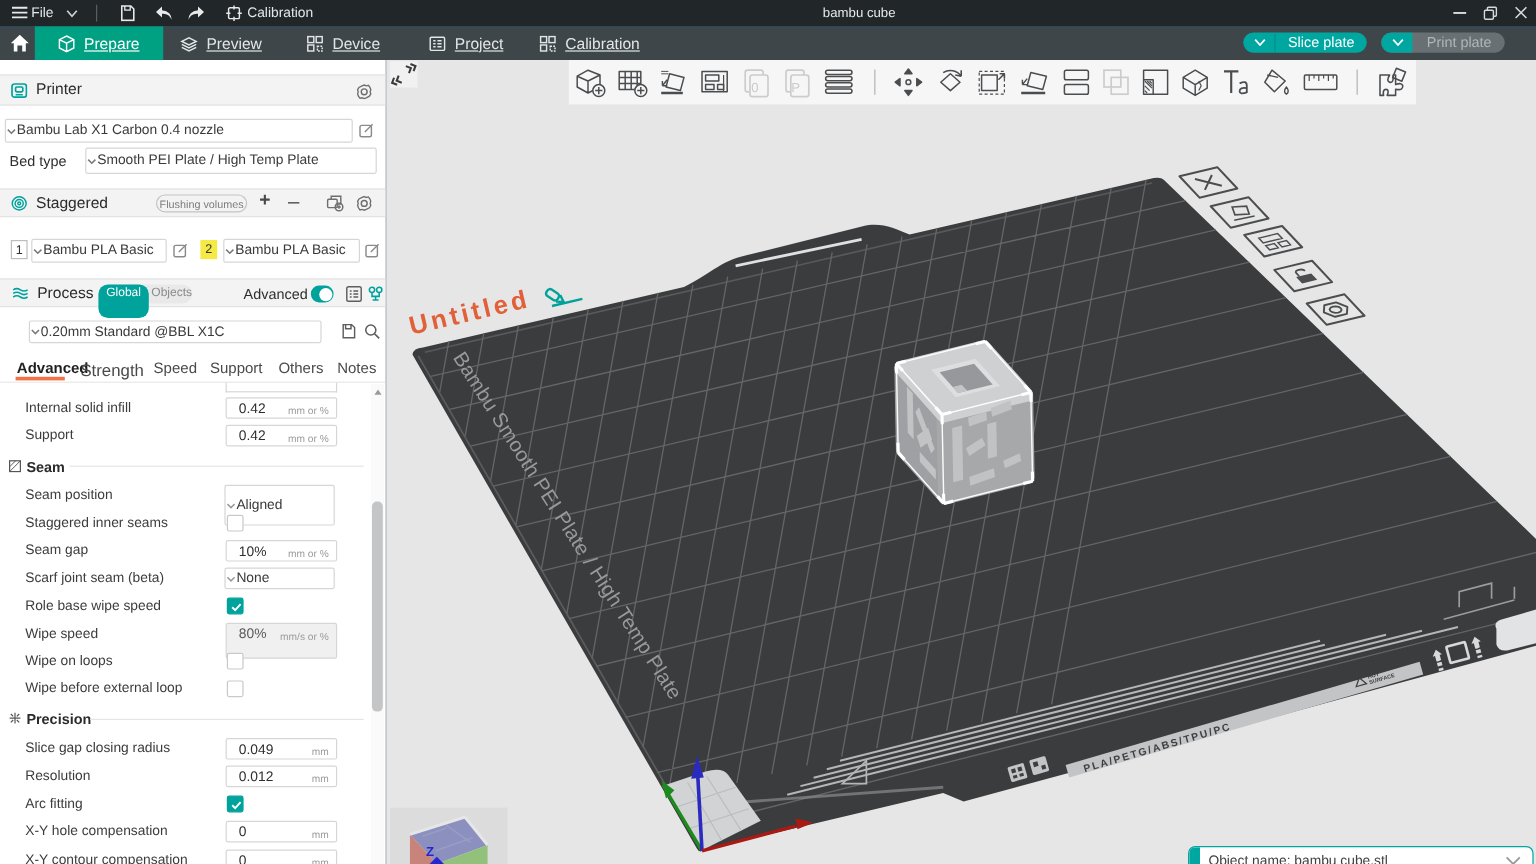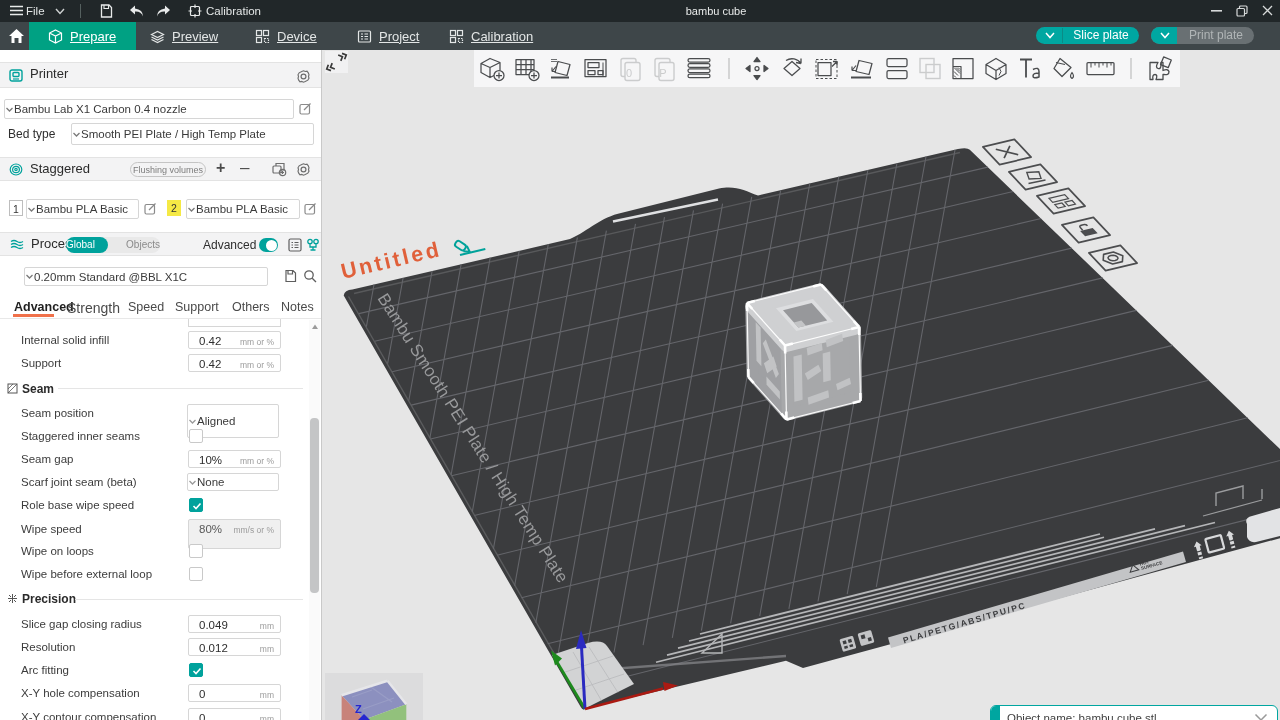--- a/index.html
+++ b/index.html
@@ -411,21 +411,21 @@
 <svg style="position:absolute;left:304px;top:152px" width="13" height="13" viewBox="0 0 13 13">
         <rect x="1" y="2.5" width="9.5" height="9.5" rx="1.5" fill="none" stroke="#8a8a8a" stroke-width="1.2"></rect>
         <path d="M5,8 L11.5,1.5" stroke="#8a8a8a" stroke-width="1.2" fill="none"></path>
       </svg>
 <div class="sechead" style="top:182px;height:24px"></div>
 <svg style="position:absolute;left:10px;top:188px" width="14" height="13" viewBox="0 0 14 13" fill="none" stroke="#00a29c" stroke-width="1.3">
         <path d="M1,3.5 Q4,1.5 7,3.5 T13,3.5 M1,6.5 Q4,4.5 7,6.5 T13,6.5 M1,9.5 Q4,7.5 7,9.5 T13,9.5"></path>
       </svg>
 <div style="position:absolute;left:31px;top:186px;font-size:13px;color:#2b2b2b">Process</div>
 <div style="position:absolute;left:82px;top:187px;width:78px;height:16px;background:#e9e9e9;border-radius:8px"></div>
-<div style="position:absolute;left:66px;top:187px;width:42px;height:16px;background:#00a29c;border-radius:8px;color:#fff;font-size:10px;line-height:16px">Global</div>
+<div style="position:absolute;left:82px;top:187px;width:42px;height:28px;background:#00a29c;border-radius:8px;color:#fff;font-size:10px;text-align:center;line-height:16px">Global</div>
 <div style="position:absolute;left:124px;top:187px;width:36px;height:16px;color:#8a8a8a;font-size:10px;text-align:right;line-height:16px">Objects</div>
 <div style="position:absolute;left:203px;top:188px;font-size:12px;color:#2e2e2e">Advanced</div>
 <div style="position:absolute;left:259px;top:188px;width:19px;height:14px;background:#00a29c;border-radius:7px"></div>
 <div style="position:absolute;left:266px;top:189.5px;width:11px;height:11px;background:#fff;border-radius:50%"></div>
 <svg style="position:absolute;left:288px;top:188px" width="14" height="14" viewBox="0 0 14 14" fill="none" stroke="#5e5e5e" stroke-width="1.2">
         <rect x="1" y="1" width="12" height="12" rx="1.5"></rect>
         <path d="M3.5,4.5 L5,4.5 M3.5,7 L5,7 M3.5,9.5 L5,9.5 M6.5,4.5 L10.5,4.5 M6.5,7 L10.5,7 M6.5,9.5 L10.5,9.5"></path>
       </svg>
 <svg style="position:absolute;left:306px;top:188px" width="14" height="14" viewBox="0 0 14 14" fill="none" stroke="#00a29c" stroke-width="1.3">
         <circle cx="4" cy="3.5" r="2.2"></circle>

